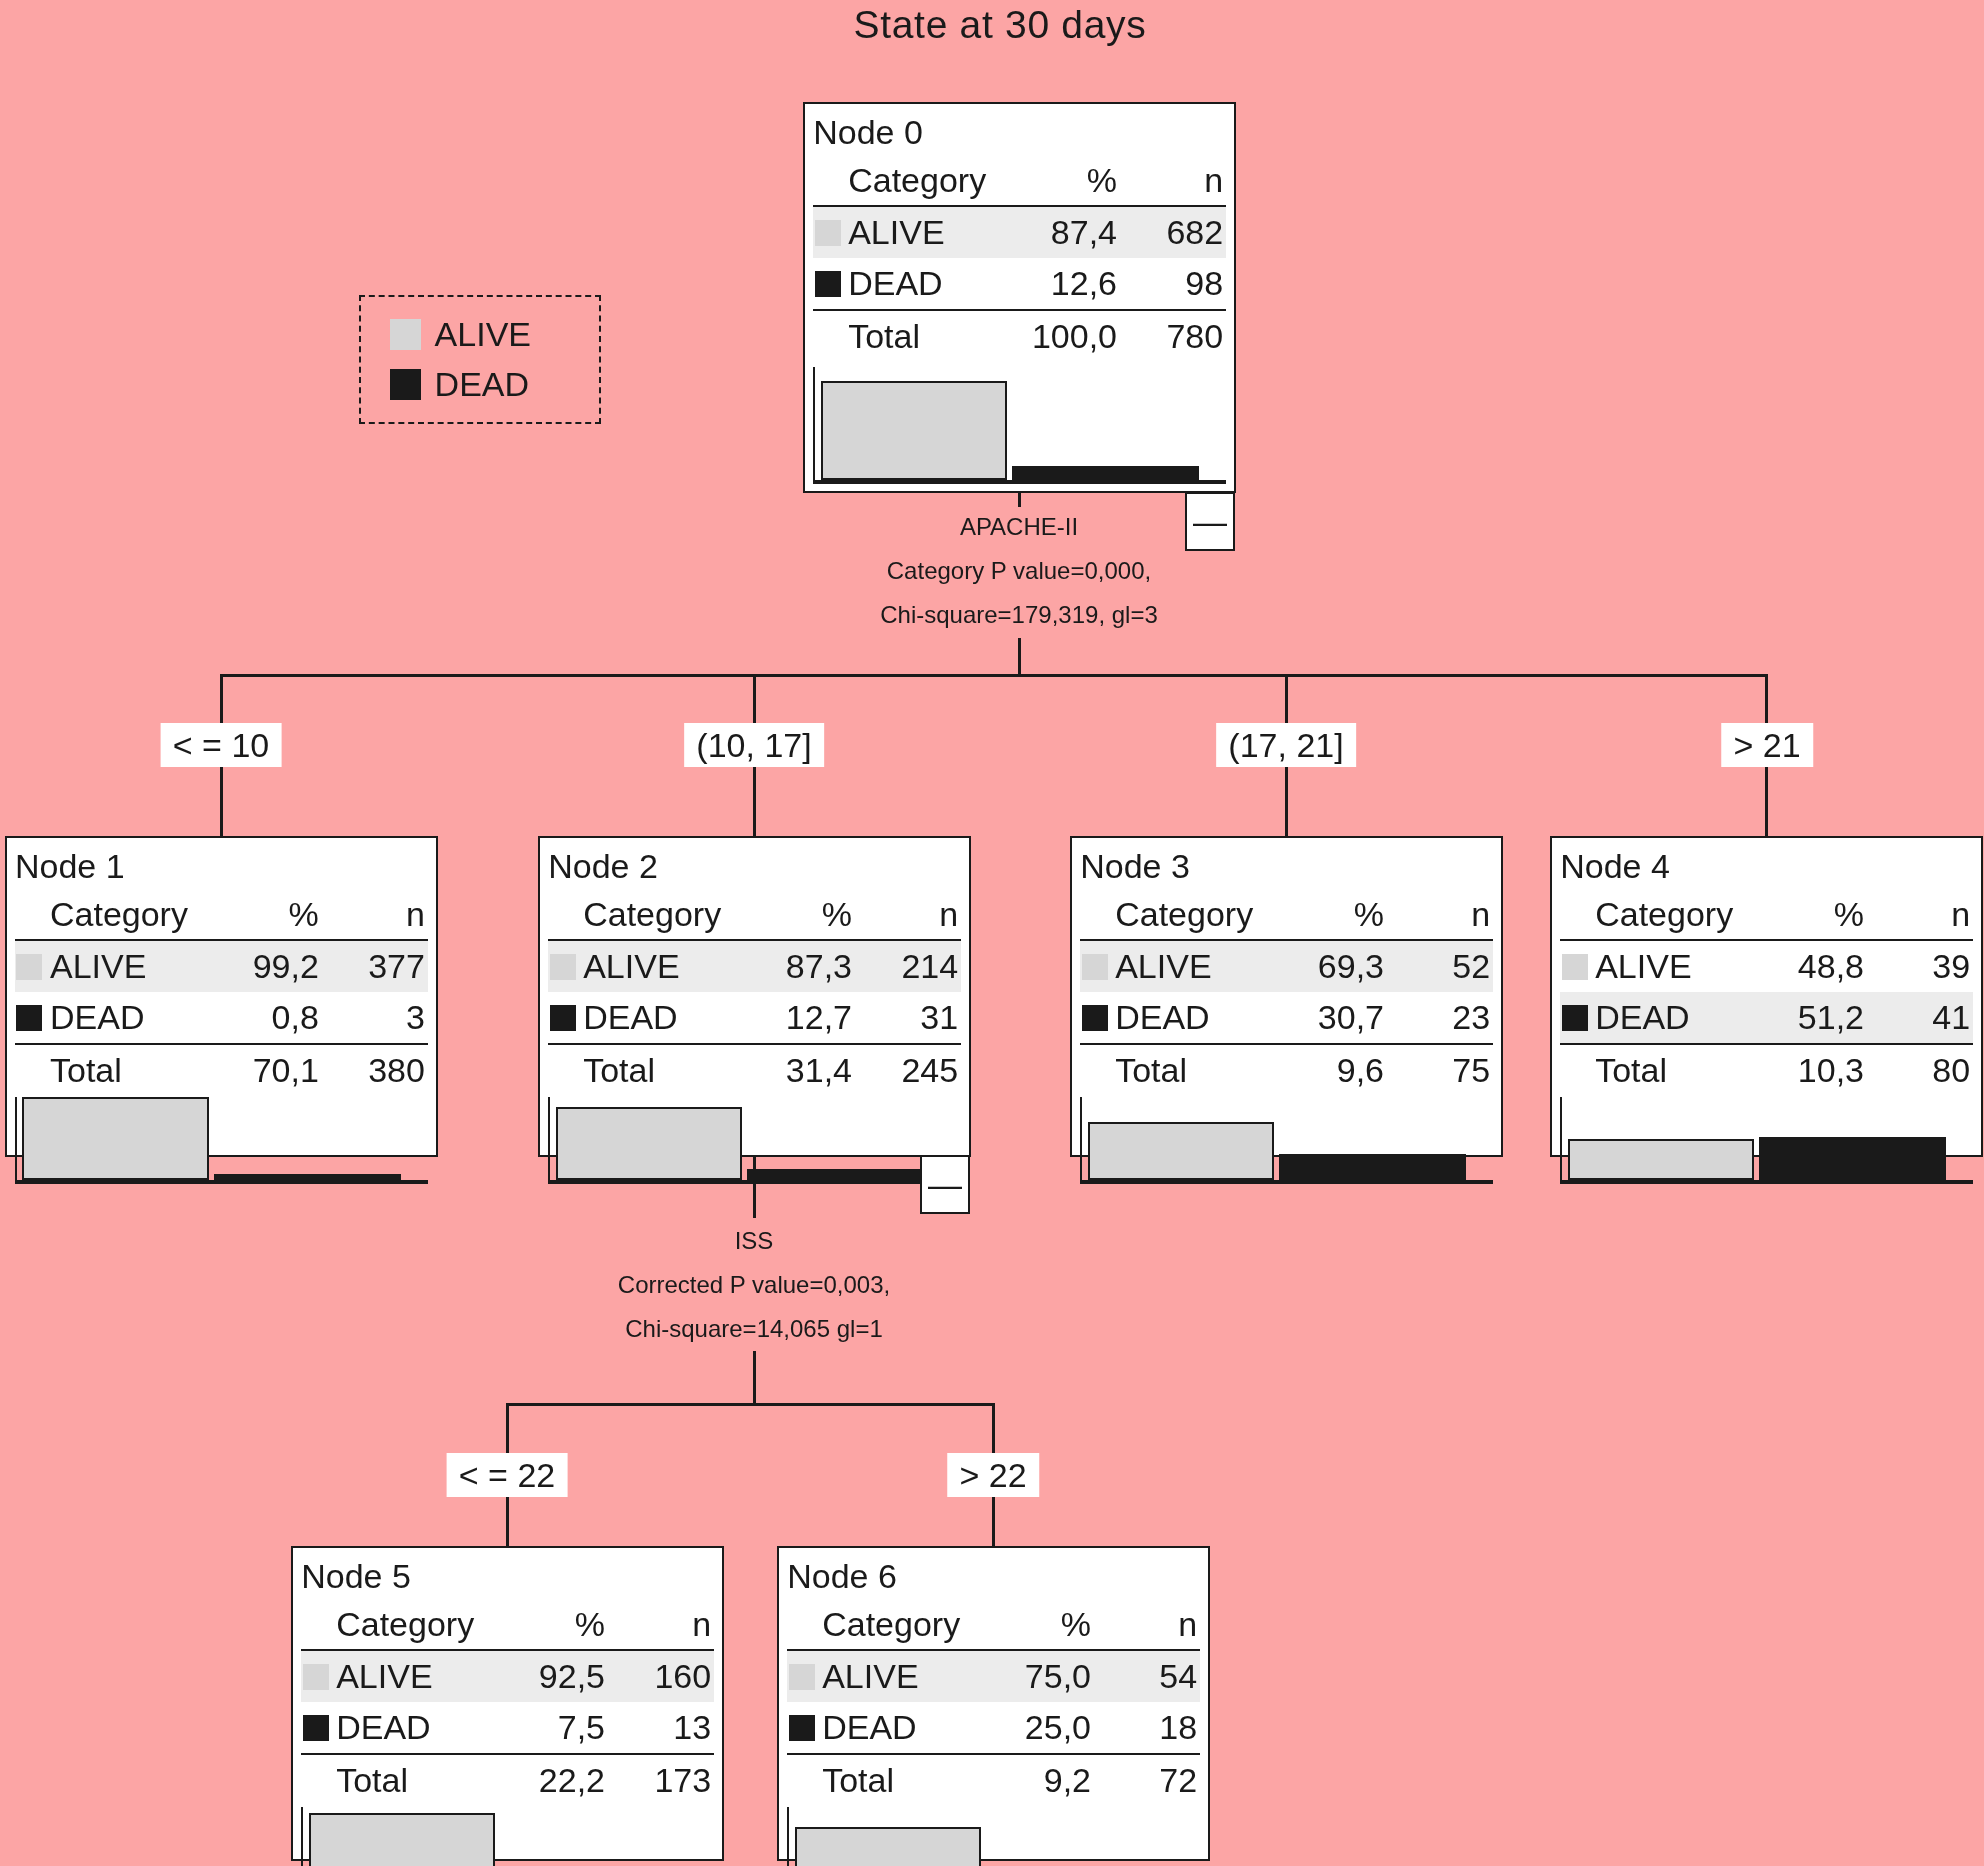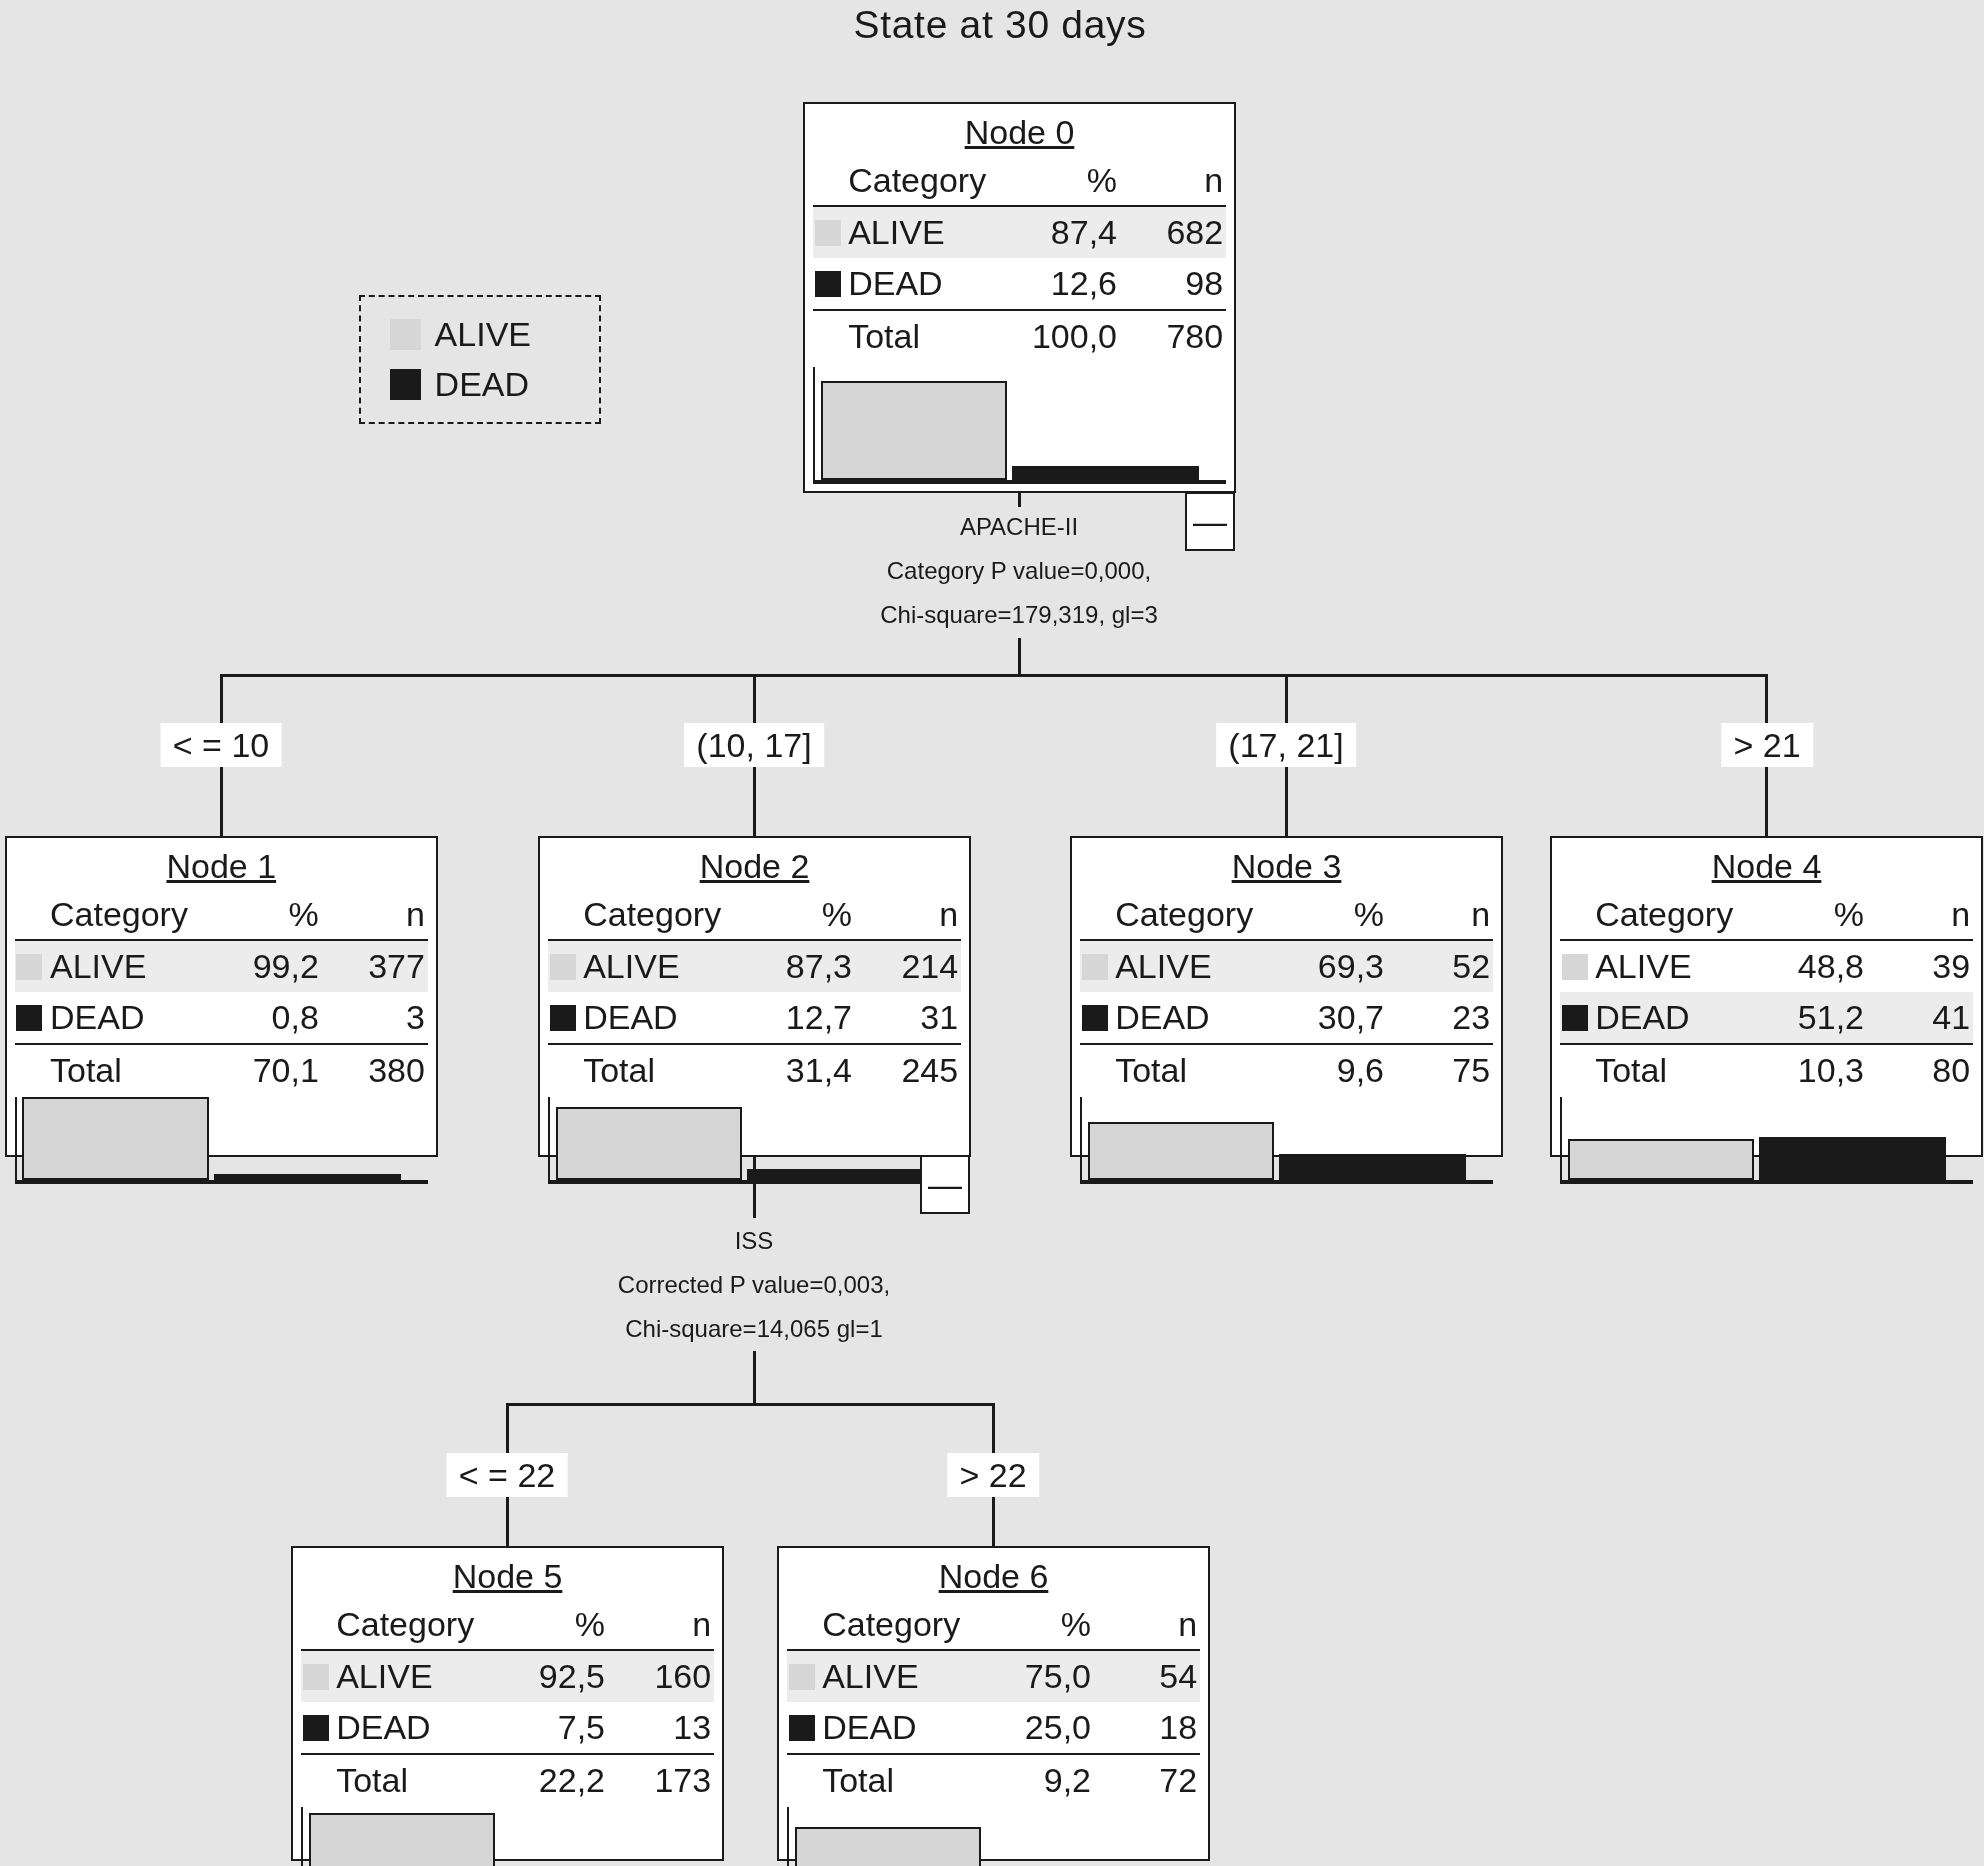--- a/index.html
+++ b/index.html
@@ -1,18 +1,18 @@
 <!DOCTYPE html>
 <html style="font-size:11px"><head>
 <meta charset="utf-8">
 <style>
   * { margin:0; padding:0; box-sizing:border-box; }
   html,body { background:#ffffff; }
   body { font-family:"Liberation Sans", sans-serif; color:#1a1a1a; }
-  .canvas { position:relative; width:1985px; height:1867px; background:#e5e5e5; overflow:hidden; }
+  .canvas { position:relative; width:1985px; height:1867px; background:#fca5a5; overflow:hidden; }
 
   .tree-title { position:absolute; left:721px; top:2.7px; width:558px; text-align:center;
                 font-size:39px; letter-spacing:0.7px; }
 
   
   .legend { position:absolute; left:359px; top:295px; width:242px; height:129px;
             border:2.7px dashed #1a1a1a; display:flex; flex-direction:column;
             justify-content:center; gap:11px; padding-left:29px; }
   .legend-item { display:flex; align-items:center; gap:13.6px; font-size:34px; }
   .legend .sw { width:31px; height:31px; flex:0 0 auto; }
@@ -29,21 +29,21 @@
   .branch-label { position:absolute; transform:translateX(-50%); background:#fff;
                   padding:2.7px 12.2px; font-size:34px; white-space:nowrap; }
 
   .split-text { position:absolute; width:544px; text-align:center; font-size:24px;
                 line-height:44px; background:transparent; }
   .split-text span { display:block; }
 
   
   .node { position:absolute; width:433px; border:2.7px solid #1a1a1a; background:#fff;
           display:flex; flex-direction:column; padding:2.7px 8.2px 6.8px; }
-  .node-title { text-align:center; font-size:34px; padding:6.8px 0 5.4px;text-decoration:underline; }
+  .node-title { text-align:left; font-size:34px; padding:6.8px 0 5.4px; }
   .thead, .trow { display:grid; grid-template-columns:35px 1fr 116px 102px;
                   align-items:center; font-size:34px; }
   .thead { padding:2.7px 0 5.4px; border-bottom:2px solid #1a1a1a; }
   .trow { padding:6.1px 0; }
   .trow.rule-below { border-bottom:2px solid #1a1a1a; }
   .trow.hl { background:#ececec; }
   .c-pct { text-align:right; padding-right:6.8px; }
   .c-n { text-align:right; padding-right:2.7px; }
   .trow .sw { margin-left:1.4px; }
 

